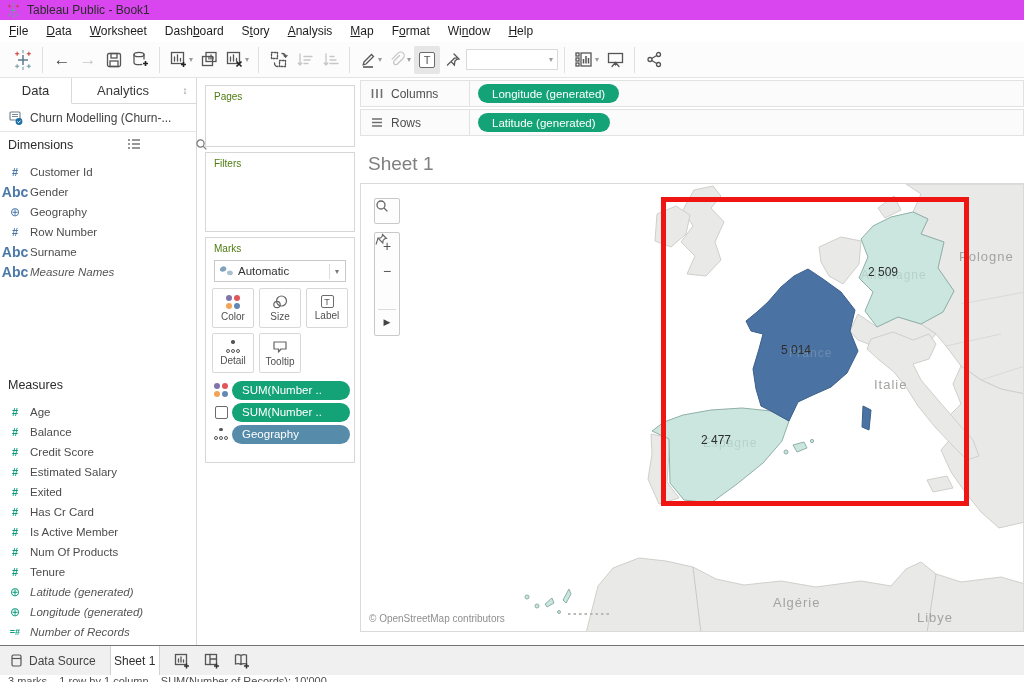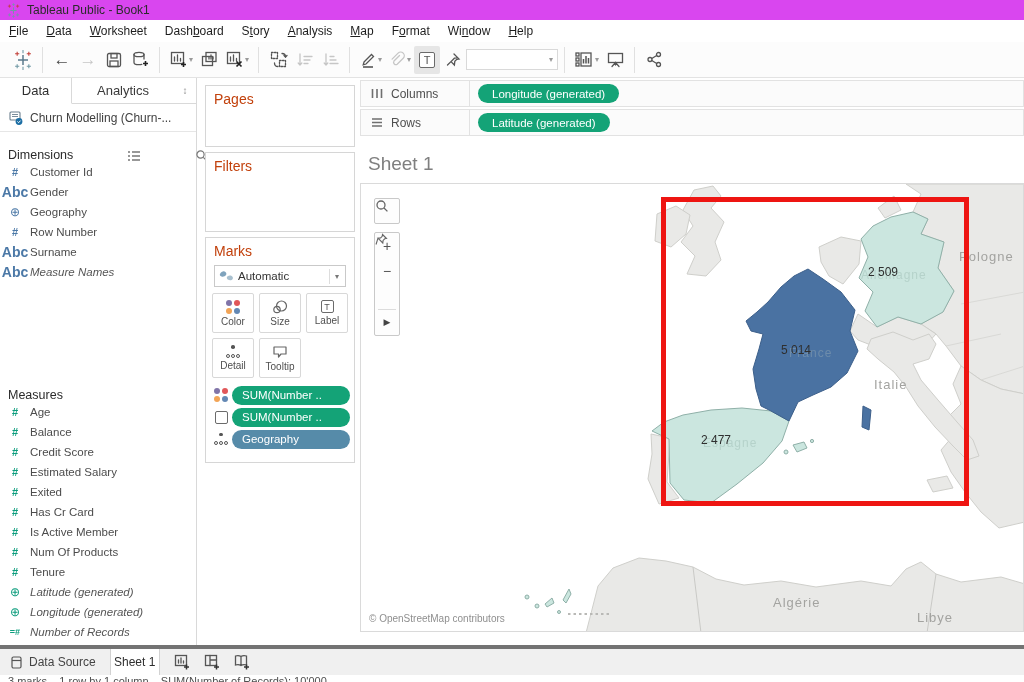--- a/index.html
+++ b/index.html
@@ -31,37 +31,37 @@
 
   
   #leftpane { left:0; top:78px; width:197px; height:567px; background:#fff; border-right:1px solid #d9d9d9; }
   #pane-tabs { display:flex; height:26px; border-bottom:1px solid #d9d9d9; align-items:stretch; }
   .pane-tab { font-size:13px; color:#2f2f2f; display:flex; align-items:center; justify-content:center; }
   .pane-tab.active { width:72px; border-right:1px solid #d9d9d9; margin-bottom:-1px; background:#fff; border-bottom:1px solid #fff; font-weight:400; }
   .pane-tab.idle { flex:1; color:#3a3a3a; }
   .tab-sort { width:22px; display:flex; align-items:center; justify-content:center; color:#8a8a8a; font-size:10px; border-left:0; }
   #datasource-row { height:28px; display:flex; align-items:center; padding-left:8px; border-bottom:1px solid #e6e6e6; }
   #datasource-row span.label { font-size:12px; color:#3f3f3f; margin-left:6px; white-space:nowrap; overflow:hidden; }
-  .section-header { display:flex; align-items:flex-end; padding:0 8px; height:24px;gap:48px; }
+  .section-header { display:flex; align-items:flex-start; padding:0 8px; height:24px;gap:48px; }
   .section-header .txt { font-size:12.5px; color:#2b2b2b; font-weight:500; flex:1; }
   .hdr-ic { color:#7a7a7a; margin-left:6px; display:flex; align-items:center; }
   .hdr-divider { width:1px; height:14px; background:#dcdcdc; margin-left:8px; }
   .field-row { height:20px; display:flex; align-items:center; }
   .field-ic { width:30px; text-align:center; font-weight:700; flex:0 0 30px; }
   .field-ic.blue { color:#4c79a7; } .field-ic.green { color:#0d9d7d; }
   .f-hash { font-size:11px; } .f-abc { font-size:14px; letter-spacing:0; } .f-globe { font-size:12px; font-weight:400; } .f-calc { font-size:9px; }
   .field-label { font-size:11.5px; color:#4c4c4c; }
   .field-label.it { font-style:italic; color:#555; }
 
   
   .card { background:#fff; border:1px solid #d6d6d6; }
   #card-pages { left:205px; top:85px; width:150px; height:62px; }
   #card-filters { left:205px; top:152px; width:150px; height:80px; }
   #card-marks { left:205px; top:237px; width:150px; height:226px; }
-  .card-title { font-size:14px; color:#c2410c; padding:5px 8px 2px; }
+  .card-title { font-size:10px; color:#4d7c0f; padding:5px 8px 2px; }
   #marks-type { margin:4px 8px 6px; height:22px; border:1px solid #c9c9c9; background:#fff; display:flex; align-items:center; padding:0 4px; }
   #marks-type .txt { font-size:11.5px; color:#333; flex:1; margin-left:4px; }
   #marks-type .dd { border-left:1px solid #ddd; color:#777; font-size:8px; padding:3px 2px 3px 5px; }
   #marks-btns { display:flex; flex-wrap:wrap; padding:0 6px; gap:5px; }
   .mark-btn { width:42px; height:40px; border:1px solid #d8d8d8; border-radius:2px; background:#fff;
     display:flex; flex-direction:column; align-items:center; justify-content:center; gap:2px; }
   .mark-btn .lbl { font-size:10px; color:#4f4f4f; }
   .dots4 { width:14px; height:14px; display:grid; grid-template-columns:6px 6px; grid-gap:2px; }
   .dots4 i { width:6px; height:6px; border-radius:50%; }
   .t-box { width:13px; height:13px; border:1px solid #6b6b6b; border-radius:2px; font-size:9px; color:#555;
@@ -91,21 +91,21 @@
   #map-pane svg { position:absolute; left:0; top:0; }
   .map-ctl { position:absolute; background:#fdfdfd; border:1px solid #c9c9c9; border-radius:2px; }
   #ctl-search { left:13px; top:14px; width:26px; height:26px; display:flex; align-items:center; justify-content:center; }
   #ctl-zoom { left:13px; top:48px; width:26px; height:104px; display:flex; flex-direction:column; }
   #ctl-zoom .zc { height:26px; display:flex; align-items:center; justify-content:center; color:#555; font-size:14px; }
   #ctl-zoom .zsep { height:1px; background:#dcdcdc; margin:0 3px; }
   #red-box { position:absolute; left:300px; top:13px; width:308px; height:309px; border:5px solid #ee1512; }
   #attribution { position:absolute; left:6px; bottom:7px; font-size:10px; color:#8f8f8f; background:rgba(255,255,255,.75); padding:0 2px; }
 
   
-  #tabsbar { left:0; top:645px; width:1024px; height:30px; background:#f0f0f0; border-top:4px solid #737373; display:flex; align-items:stretch; }
+  #tabsbar { left:0; top:645px; width:1024px; height:30px; background:#f0f0f0; border-top:1px solid #737373; display:flex; align-items:stretch; }
   #tab-datasource { display:flex; align-items:center; padding:0 14px 0 10px; }
   #tab-datasource .lbl { font-size:12px; color:#444; margin-left:6px; }
   #tab-sheet1 { width:50px; background:#fff; border:1px solid #d2d2d2; border-top:0; border-bottom:0; display:flex; align-items:center; justify-content:center; font-size:12px; color:#2e2e2e; }
   .newsheet-btn { width:30px; display:flex; align-items:center; justify-content:center; }
   #statusline { left:8px; top:675px; font-size:11px; color:#4f4f4f; white-space:pre; }
 
   svg .ln { stroke:#555; stroke-width:1.3; fill:none; stroke-linecap:round; }
   svg .ln.dis { stroke:#c6c6c6; }
 </style>
 </head>

